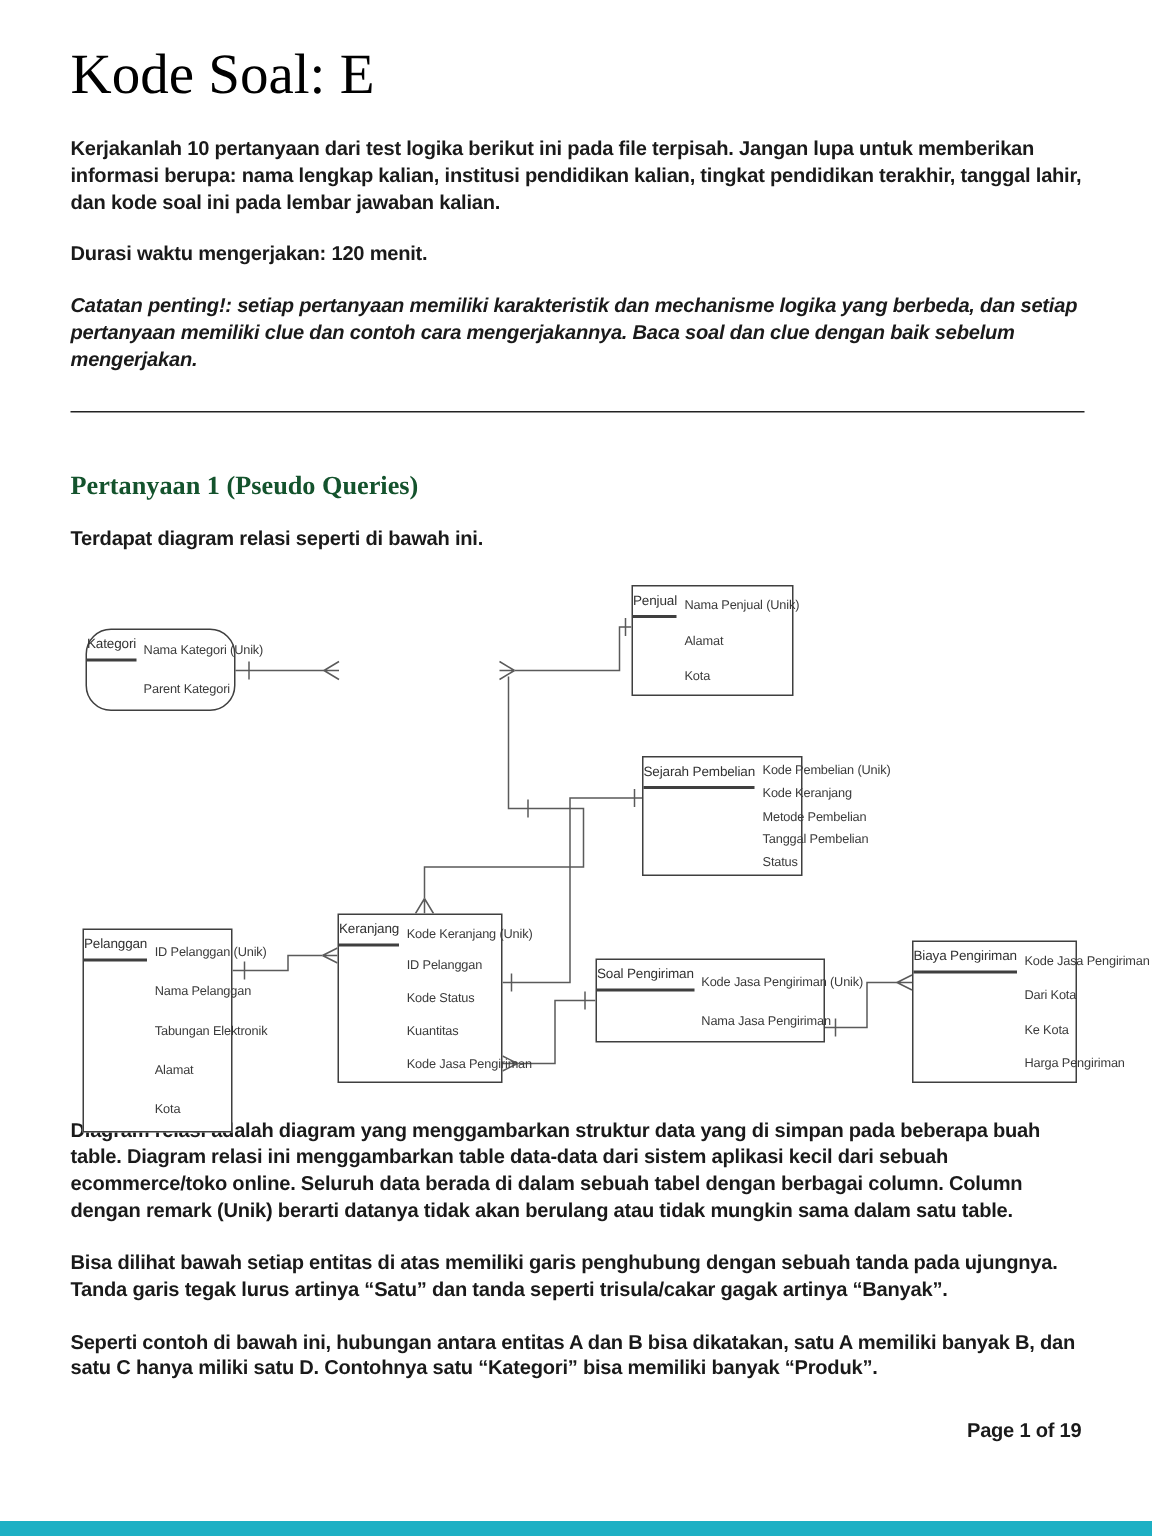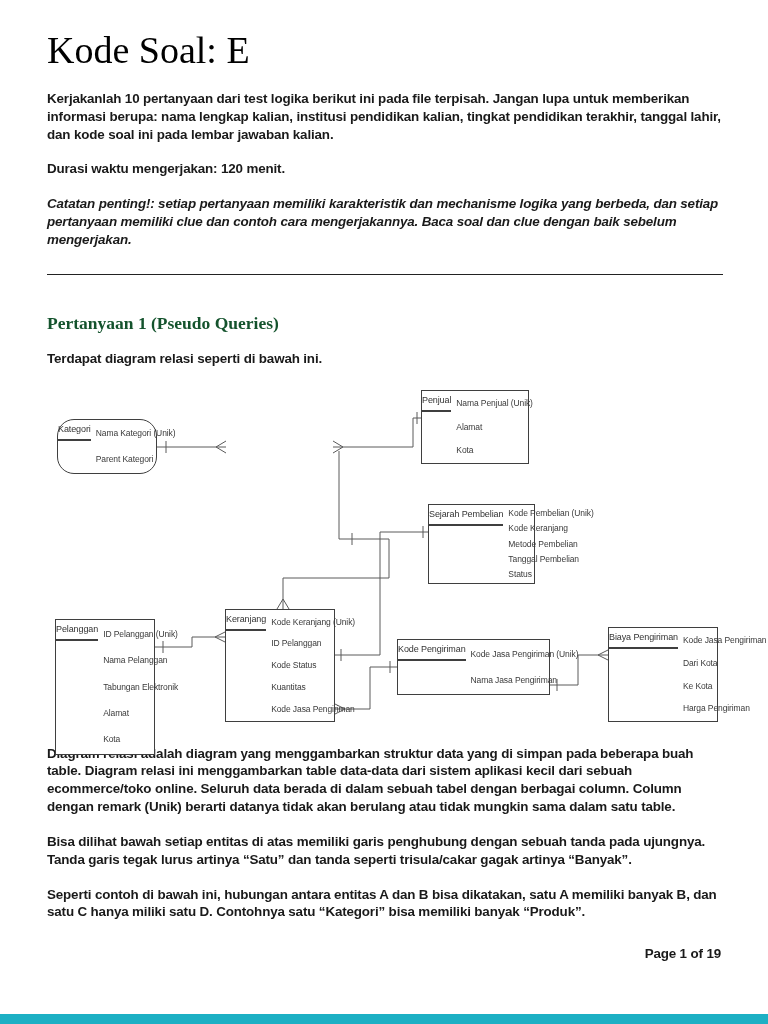--- a/index.html
+++ b/index.html
@@ -121,21 +121,21 @@
         <div class="entity-title">Keranjang</div>
         <div class="entity-fields">
           <div class="entity-field">Kode Keranjang (Unik)</div>
           <div class="entity-field">ID Pelanggan</div>
           <div class="entity-field">Kode Status</div>
           <div class="entity-field">Kuantitas</div>
           <div class="entity-field">Kode Jasa Pengiriman</div>
         </div>
       </div>
       <div class="entity" style="left: 397px; top: 254px; width: 153px; height: 56px;">
-        <div class="entity-title">Kode Pengiriman</div>
+        <div class="entity-title">Soal Pengiriman</div>
         <div class="entity-fields">
           <div class="entity-field">Kode Jasa Pengiriman (Unik)</div>
           <div class="entity-field">Nama Jasa Pengiriman</div>
         </div>
       </div>
       <div class="entity" style="left: 608px; top: 242px; width: 110px; height: 95px;">
         <div class="entity-title">Biaya Pengiriman</div>
         <div class="entity-fields">
           <div class="entity-field">Kode Jasa Pengiriman</div>
           <div class="entity-field">Dari Kota</div>

